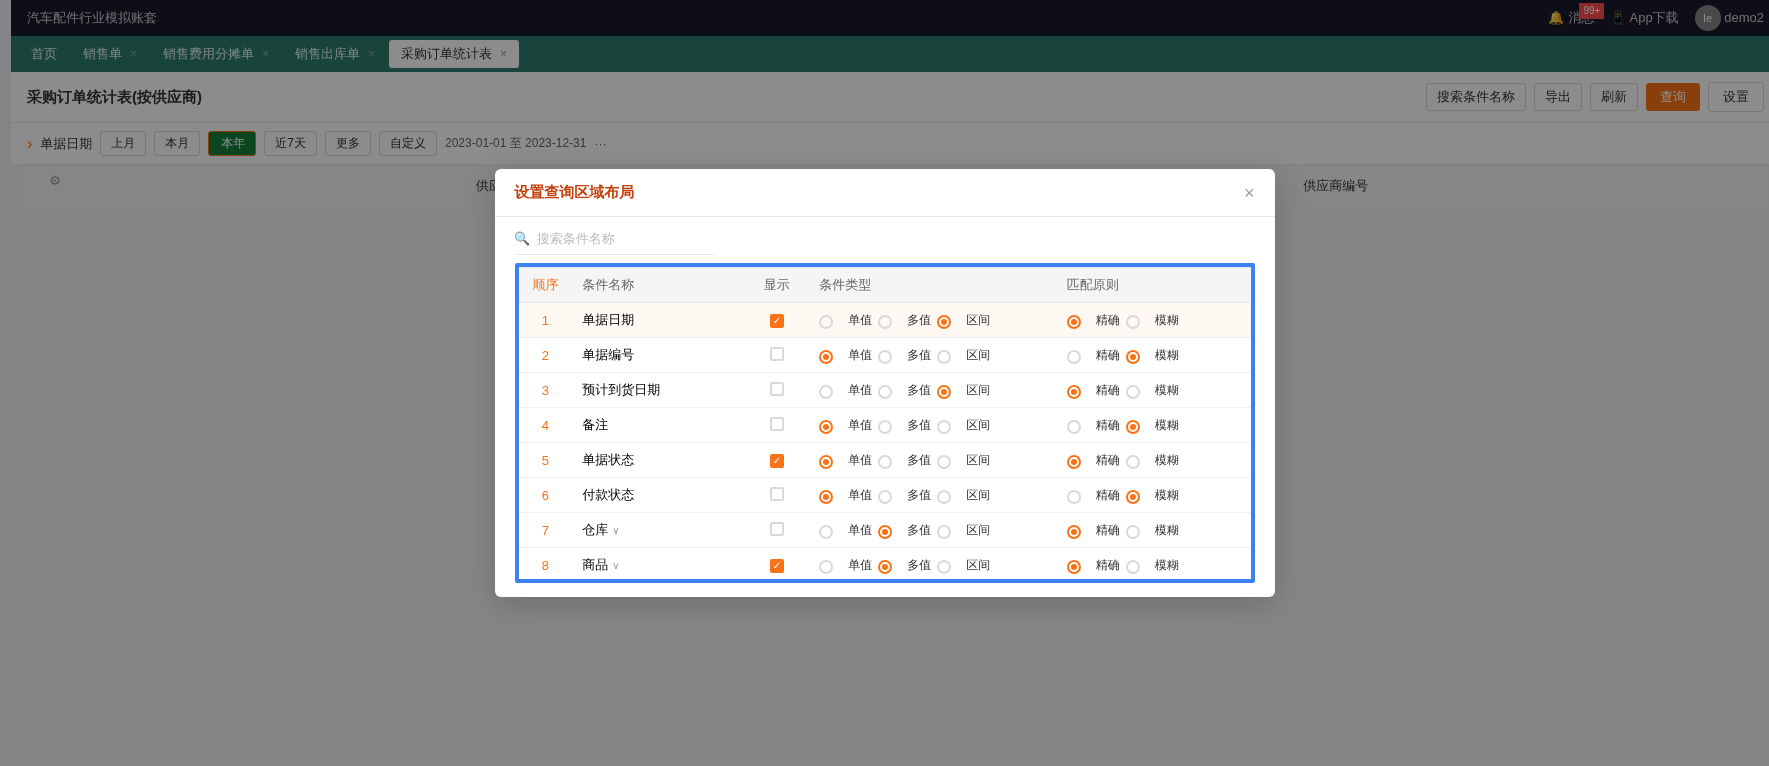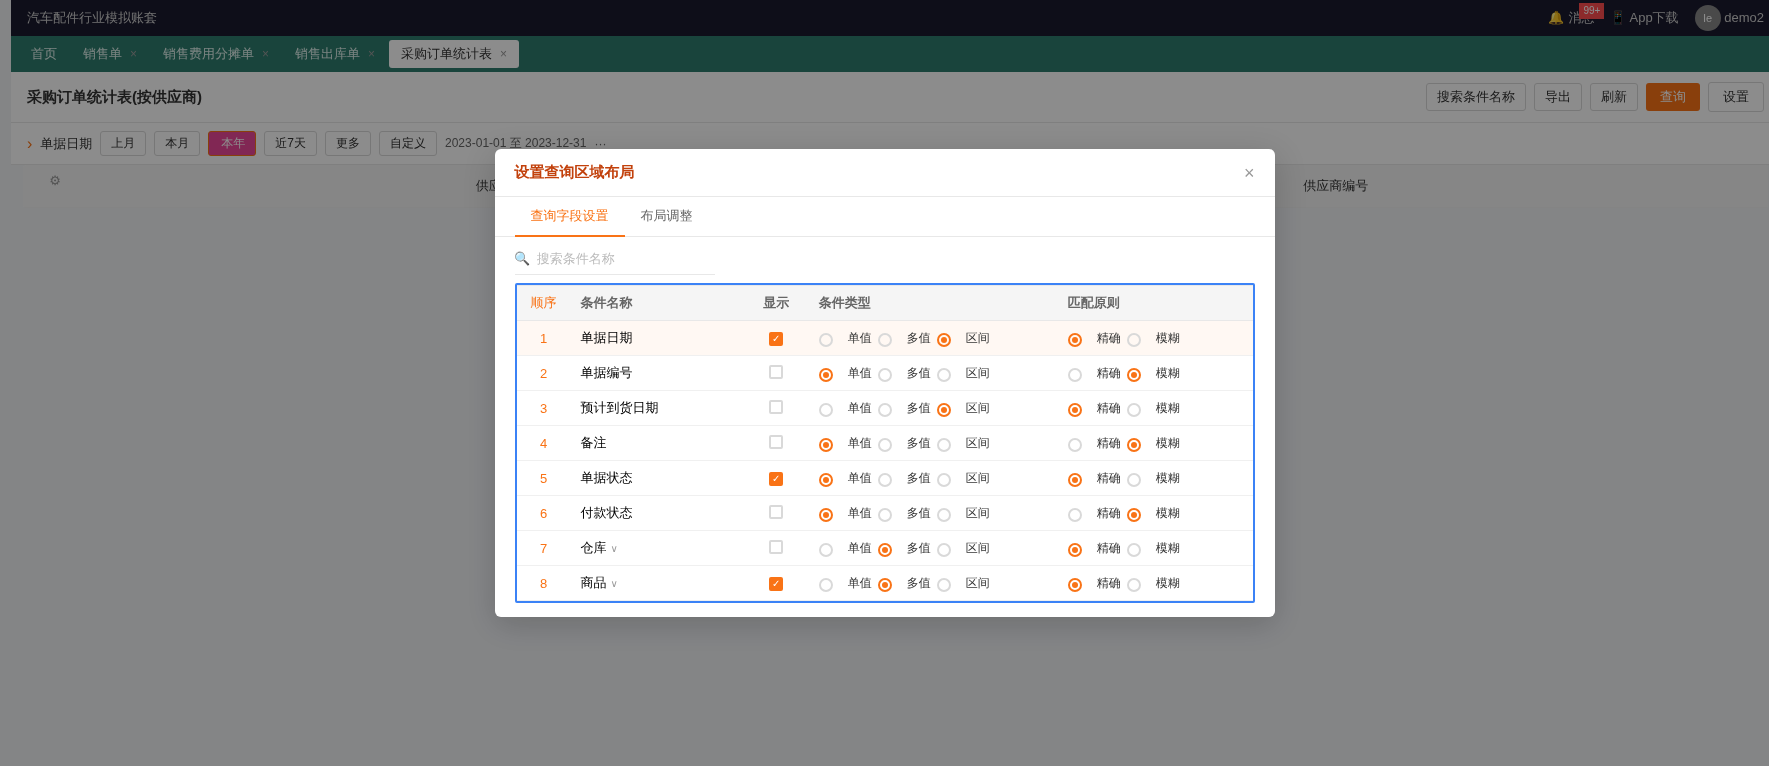--- a/index.html
+++ b/index.html
@@ -77,21 +77,21 @@
       padding: 8px 16px;
       border-bottom: 1px solid #e8e8e8;
       display: flex; align-items: center; gap: 8px;
     }
     .filter-toggle { cursor: pointer; color: #f97316; font-size: 16px; }
     .filter-label { color: #333; font-size: 13px; }
     .filter-btn {
       padding: 3px 10px; border-radius: 3px; cursor: pointer; font-size: 12px;
       border: 1px solid #d9d9d9; background: #fff; color: #333;
     }
-    .filter-btn.active { background: #ec4899; color: #fff; border-color: #f97316; padding-left: 12px; }
+    .filter-btn.active { background: #15803d; color: #fff; border-color: #f97316; padding-left: 12px; }
     .date-range { font-size: 12px; color: #666; }
     .more-btn { color: #666; cursor: pointer; font-size: 12px; }
 
     
     .modal-overlay {
       position: fixed; top: 0; left: 0; width: 100%; height: 100%;
       background: rgba(0,0,0,0.45);
       display: flex; align-items: center; justify-content: center;
       z-index: 1000;
     }
@@ -135,38 +135,38 @@
     .search-input {
       border: none; outline: none; font-size: 13px; color: #333; width: 160px;
       background: transparent;
     }
     .search-input::placeholder { color: #bbb; }
 
     
     .settings-table { width: 100%; border-collapse: collapse; font-size: 13px; }
     .settings-table thead tr { background: #f5f5f5; }
     .settings-table th {
-      padding: 8px 10px; text-align: left; color: #666; font-weight: bold;
+      padding: 8px 10px; text-align: left; color: #666; font-weight: normal;
       border-bottom: 1px solid #e8e8e8; border-top: 1px solid #e8e8e8;
       font-size: 13px;
     }
     .settings-table td {
       padding: 8px 10px; border-bottom: 1px solid #f0f0f0;
       vertical-align: middle;
     }
     .settings-table .col-order { width: 50px; text-align: center; color: #f97316; font-weight: 500; }
     .settings-table .col-name { width: 160px; }
     .settings-table .col-show { width: 60px; text-align: center; }
     .settings-table .col-type { width: 230px; }
     .settings-table .col-match { width: 180px; }
 
     .table-scroll-container {
       overflow-y: auto;
       max-height: 320px;
-      border: 2px solid #3b82f6;
+      border: 4px solid #3b82f6;
       border-radius: 2px;
     }
 
     
     .radio-group { display: flex; align-items: center; gap: 6px; }
     .radio-item { display: flex; align-items: flex-end; gap: 15px; cursor: pointer; }
     .radio-circle {
       width: 14px; height: 14px; border-radius: 50%;
       border: 2px solid #d9d9d9; display: inline-flex; align-items: center; justify-content: center;
       flex-shrink: 0;
@@ -307,28 +307,20 @@
 </div>
 
 <div class="modal-overlay">
   <div class="modal">
 
     <div class="modal-header">
       <span class="modal-title">设置查询区域布局</span>
       <span class="modal-close">×</span>
     </div>
 
-    <div class="modal-tabs">
-      <div class="modal-tab active">
-        <span>查询字段设置</span>
-      </div>
-      <div class="modal-tab">
-        <span>布局调整</span>
-      </div>
-    </div>
 
     <div class="modal-body">
 
       <div class="search-box">
         <span class="search-icon">🔍</span>
         <input class="search-input" type="text" placeholder="搜索条件名称" style="">
       </div>
 
       <div class="table-scroll-container">
         <table class="settings-table">

